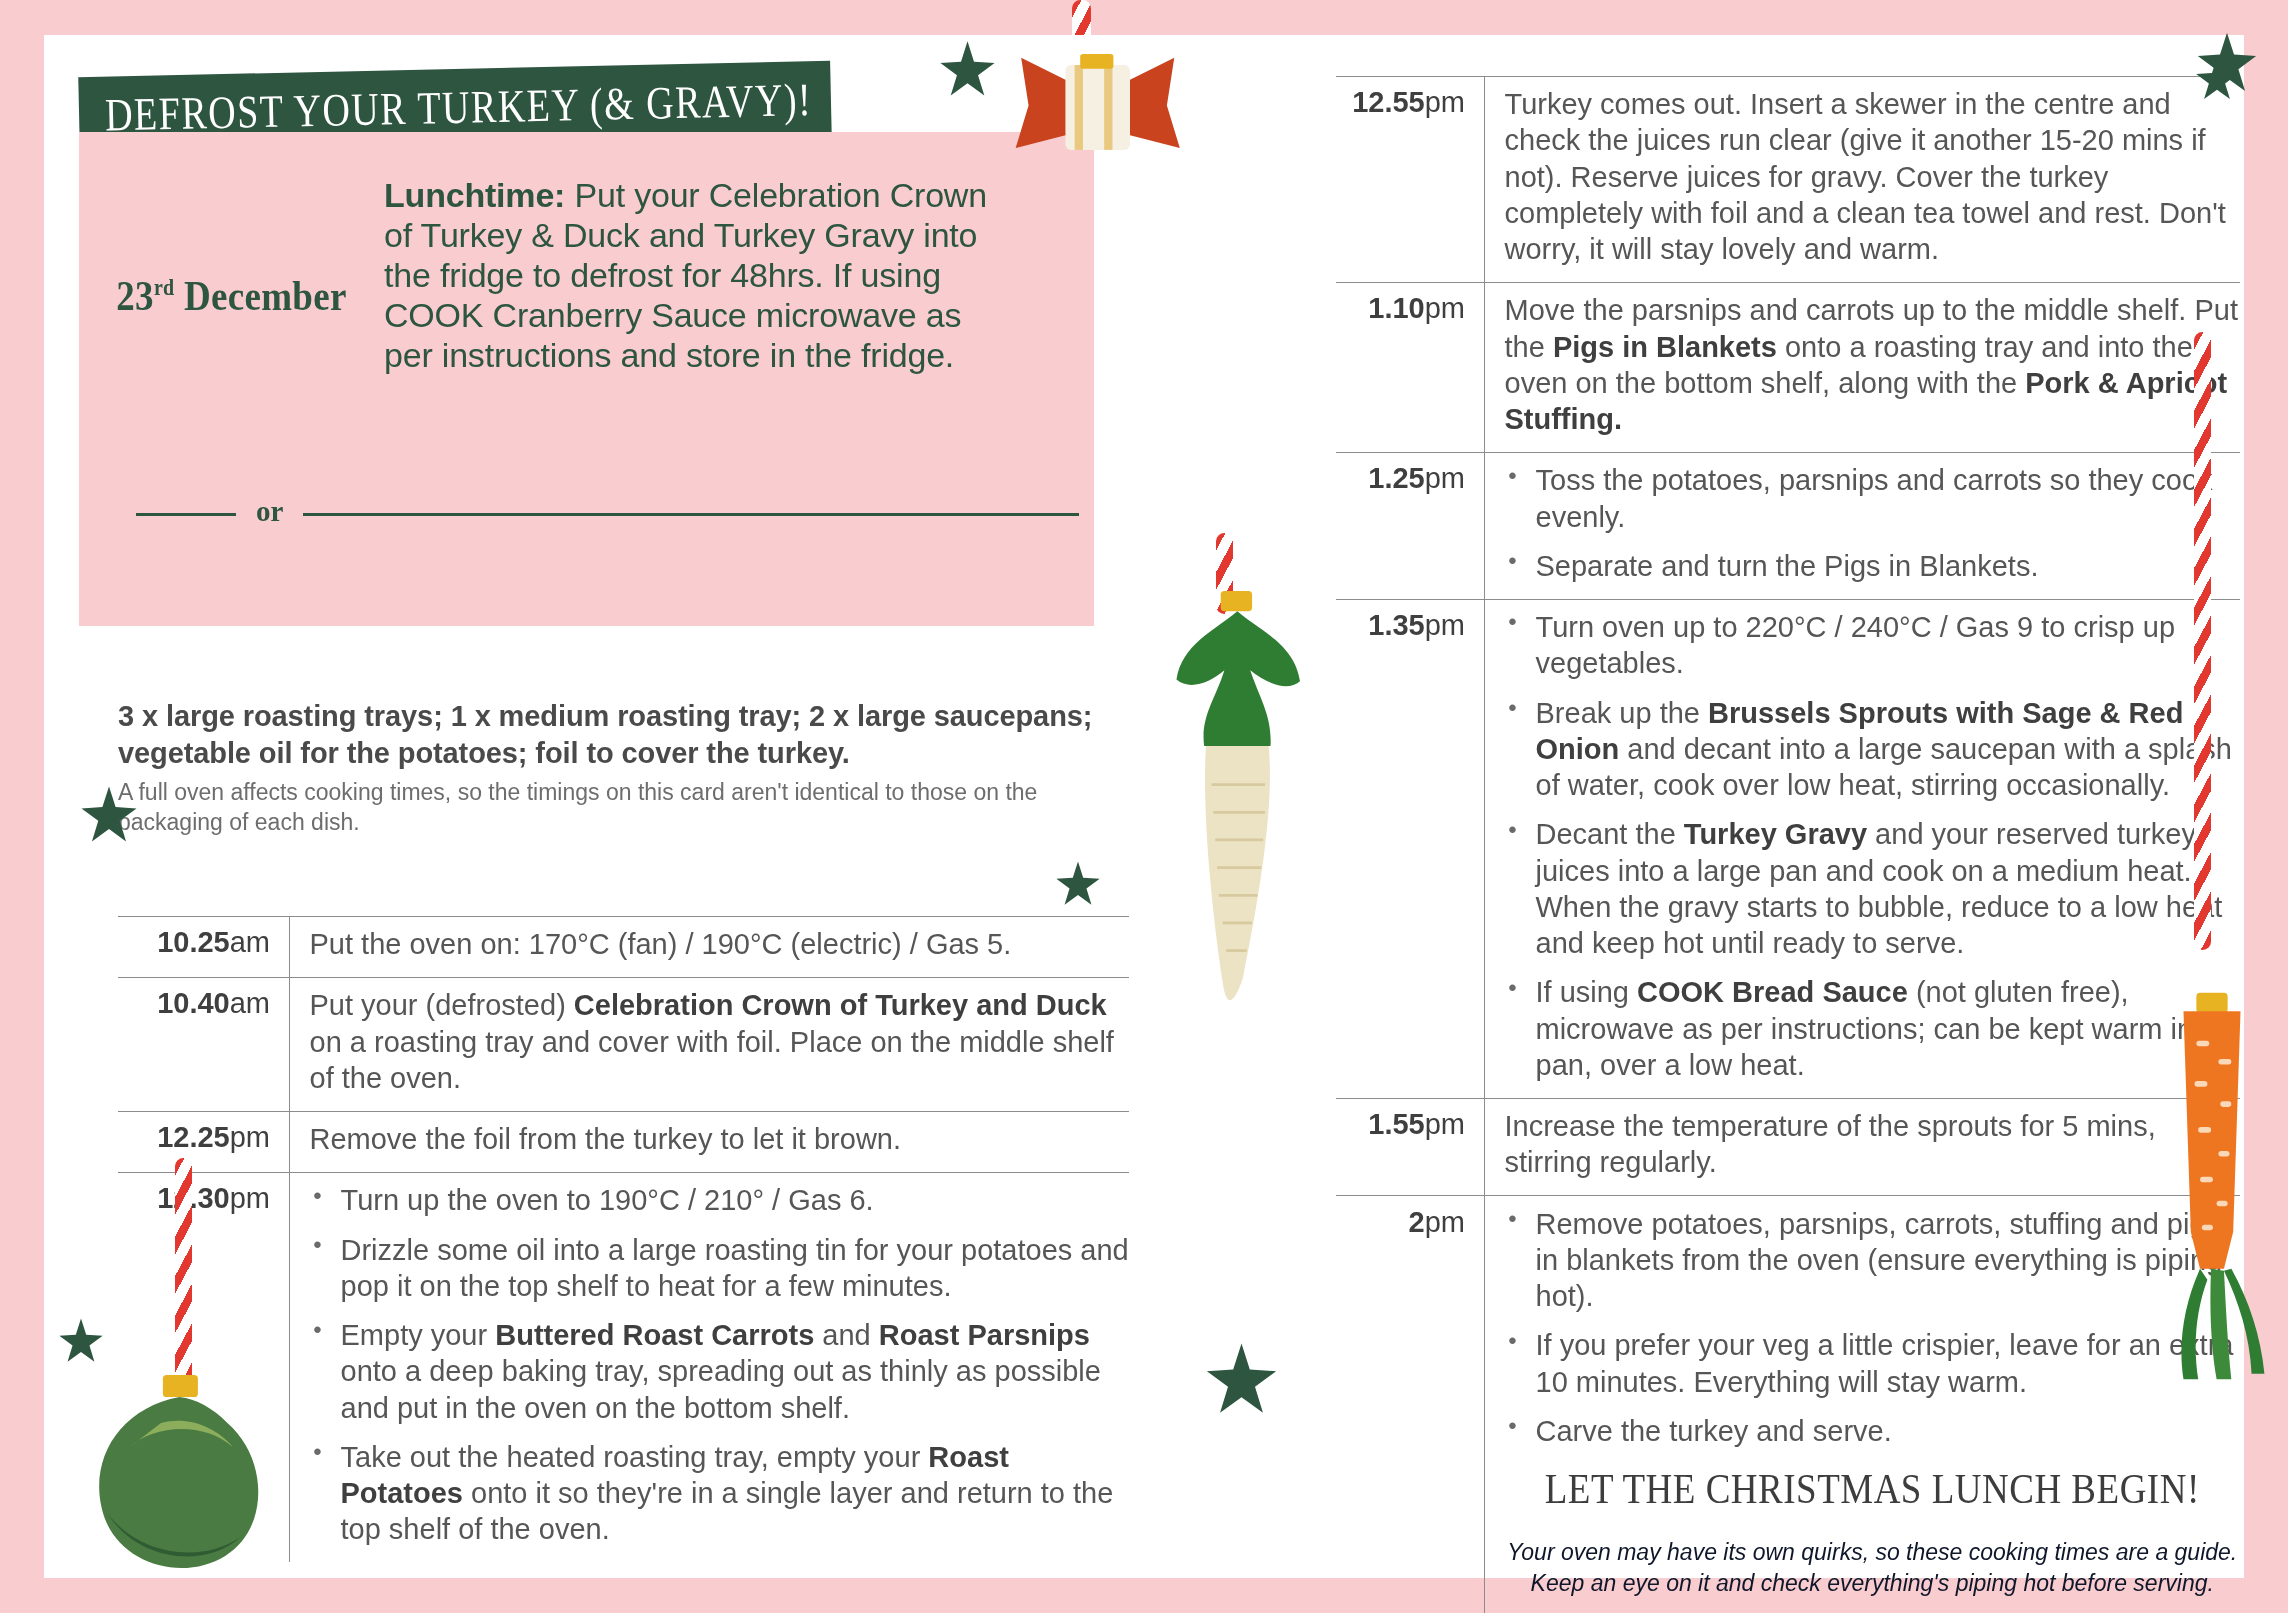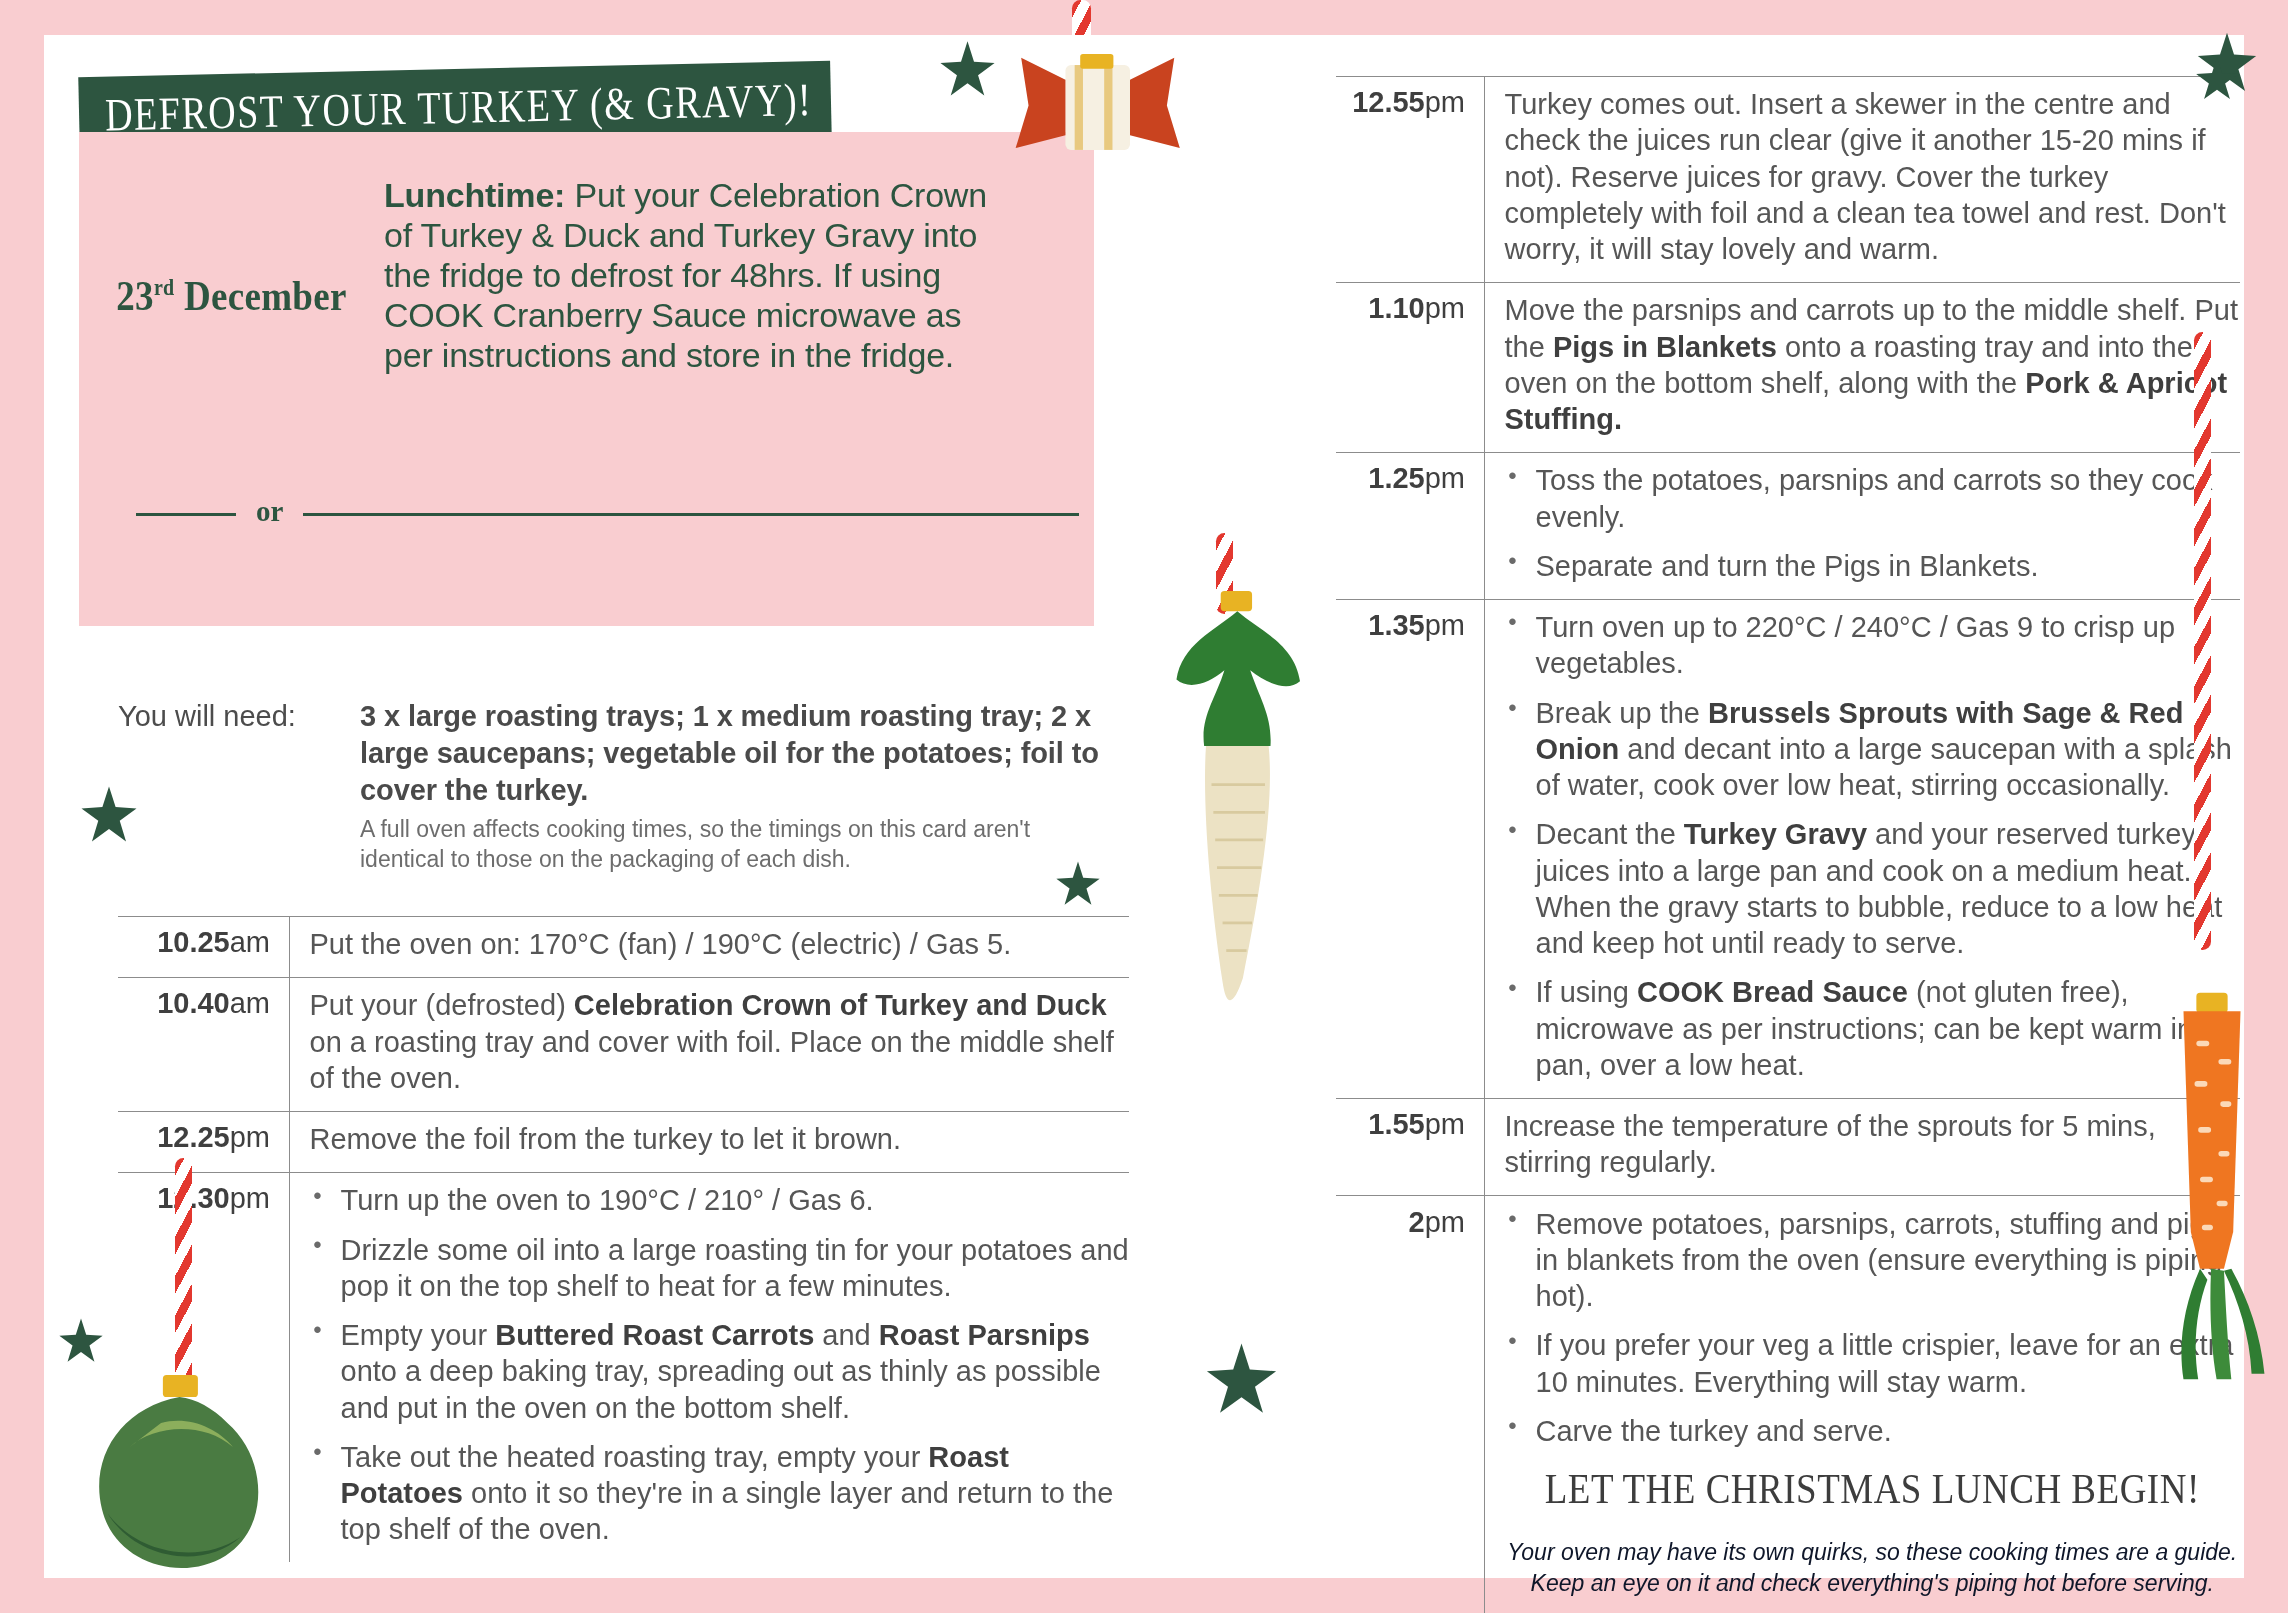--- a/index.html
+++ b/index.html
@@ -170,21 +170,20 @@
         <div class="rule-a"></div>
         <div class="or-word">or</div>
         <div class="rule-b"></div>
       </div>
 
       <div class="defrost-row" style="left:0px; top:268px; width:1015px;">
       </div>
     </div>
 
     <div class="need-wrap">
-      <div class="need-label">You will need:</div>
       <div class="need-body">
         <div class="strong">3 x large roasting trays; 1 x medium roasting tray; 2 x large saucepans; vegetable oil for the potatoes; foil to cover the turkey.</div>
         <div class="need-note">A full oven affects cooking times, so the timings on this card aren't identical to those on the packaging of each dish.</div>
       </div>
     </div>
 
     <table class="sched left-table">
       <tbody>
           <tr>
             <td class="t-time"><span class="tnum">10.25</span>am</td>

